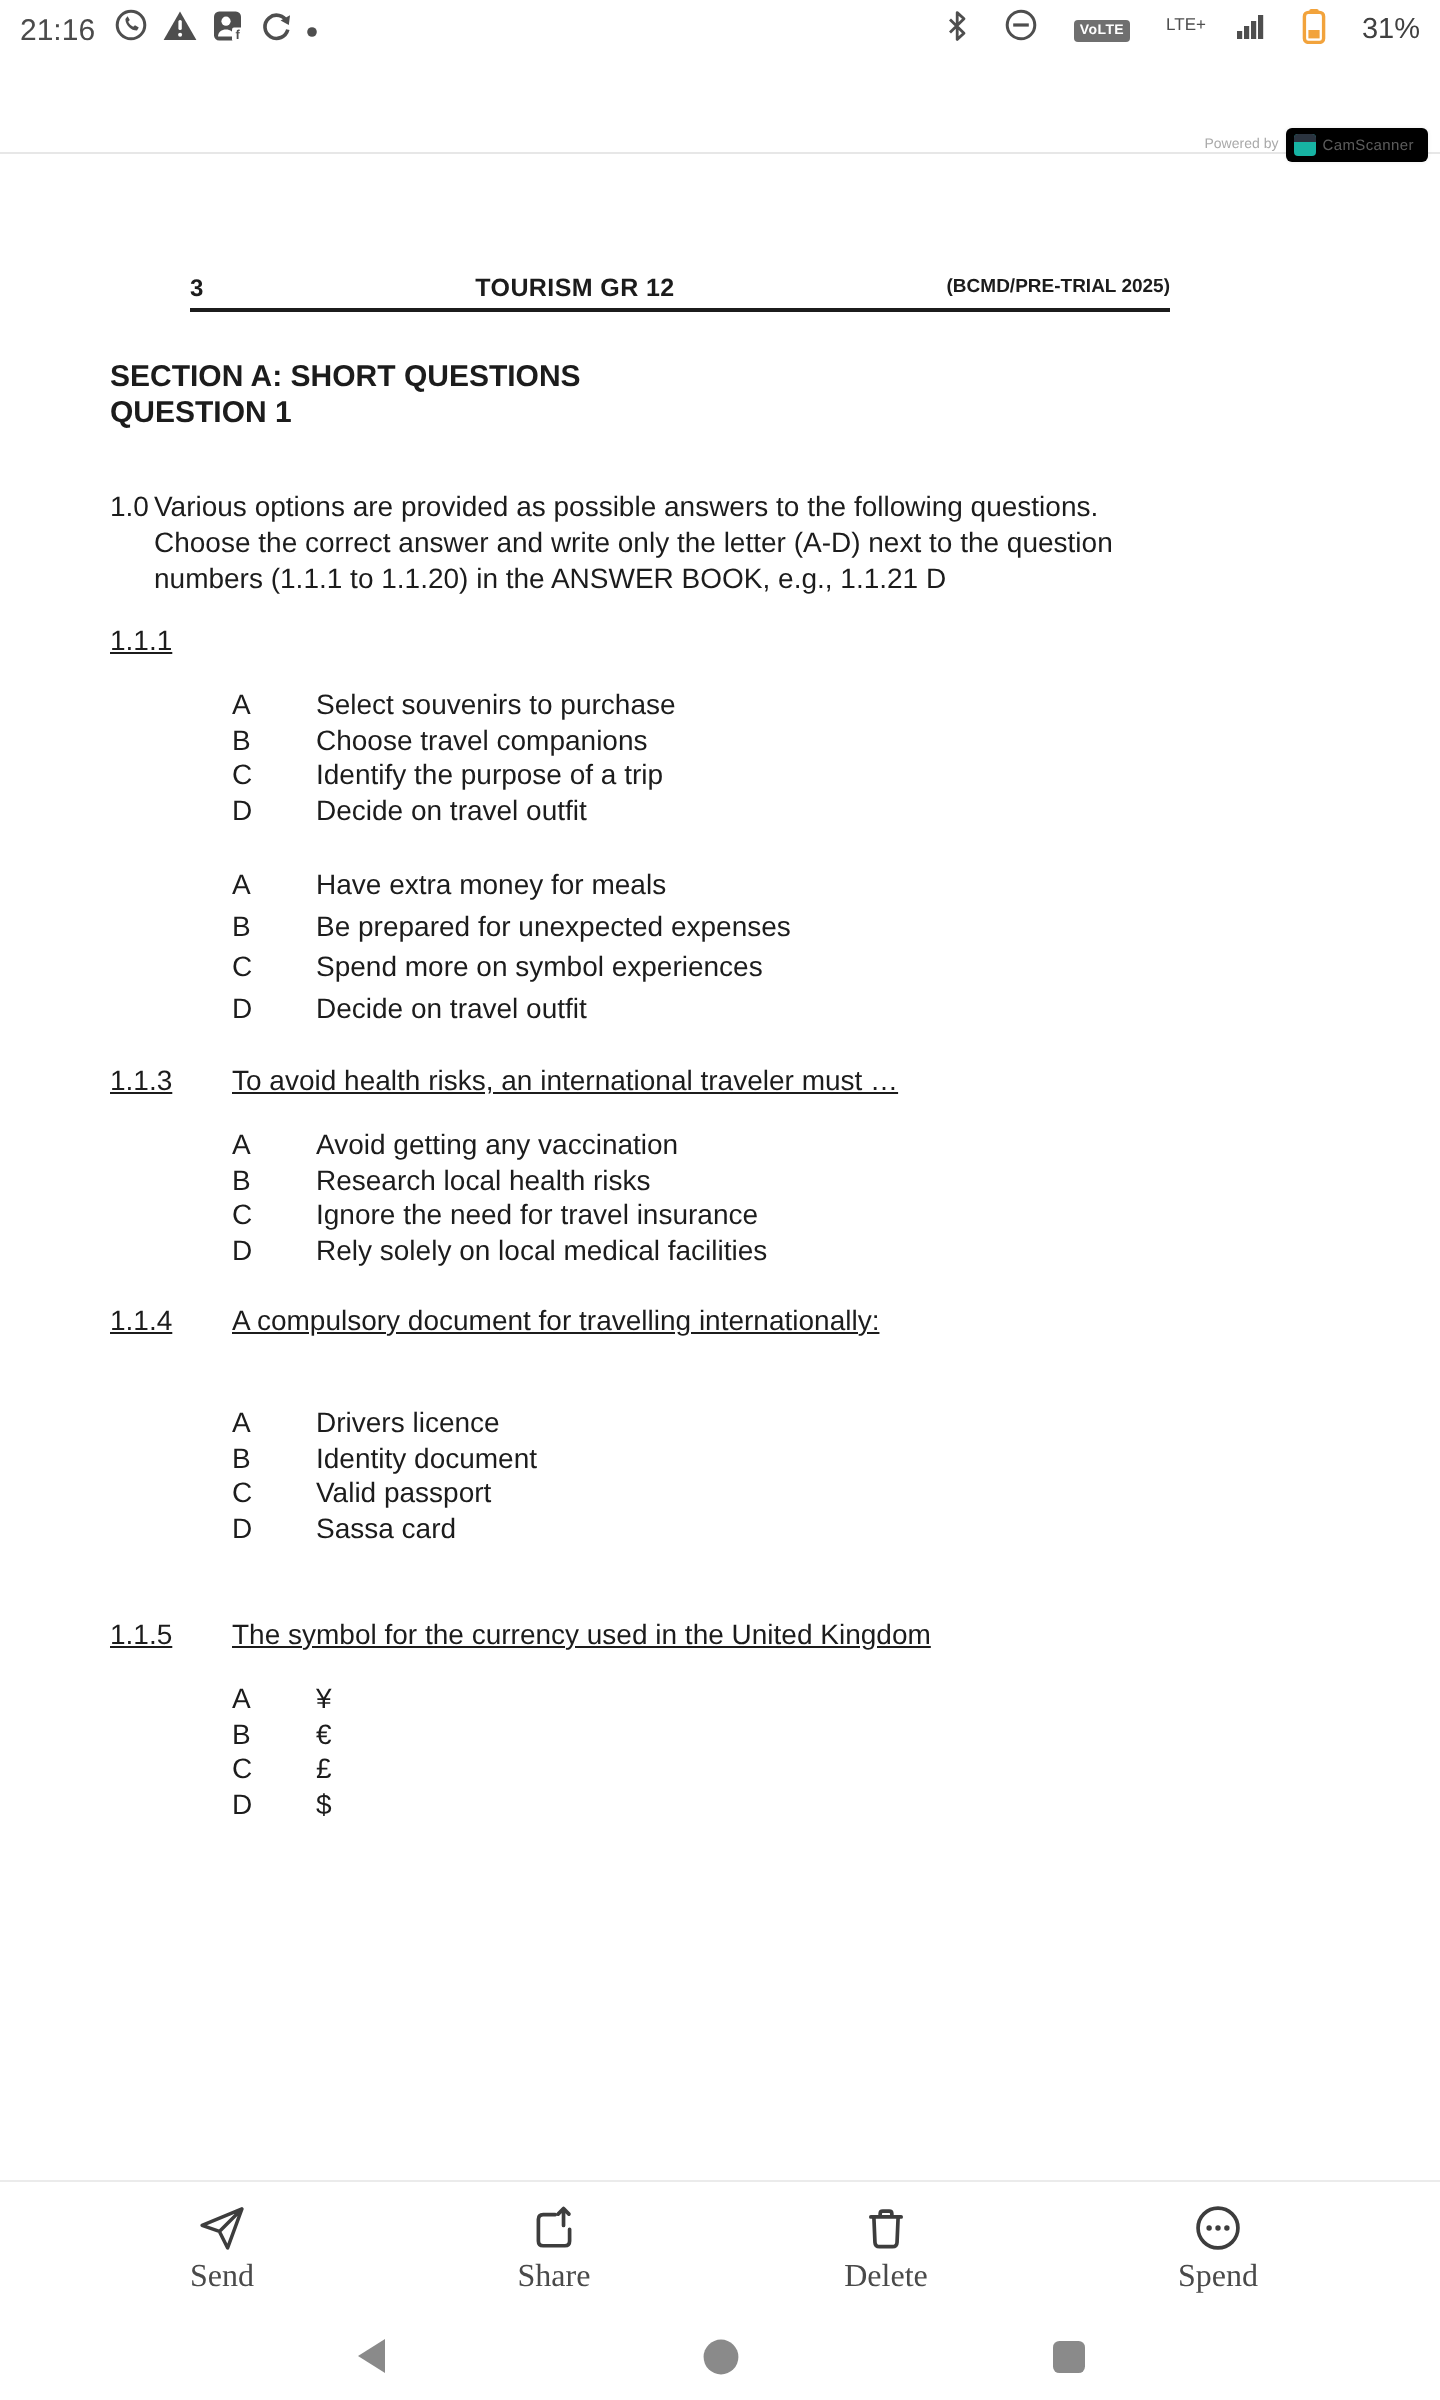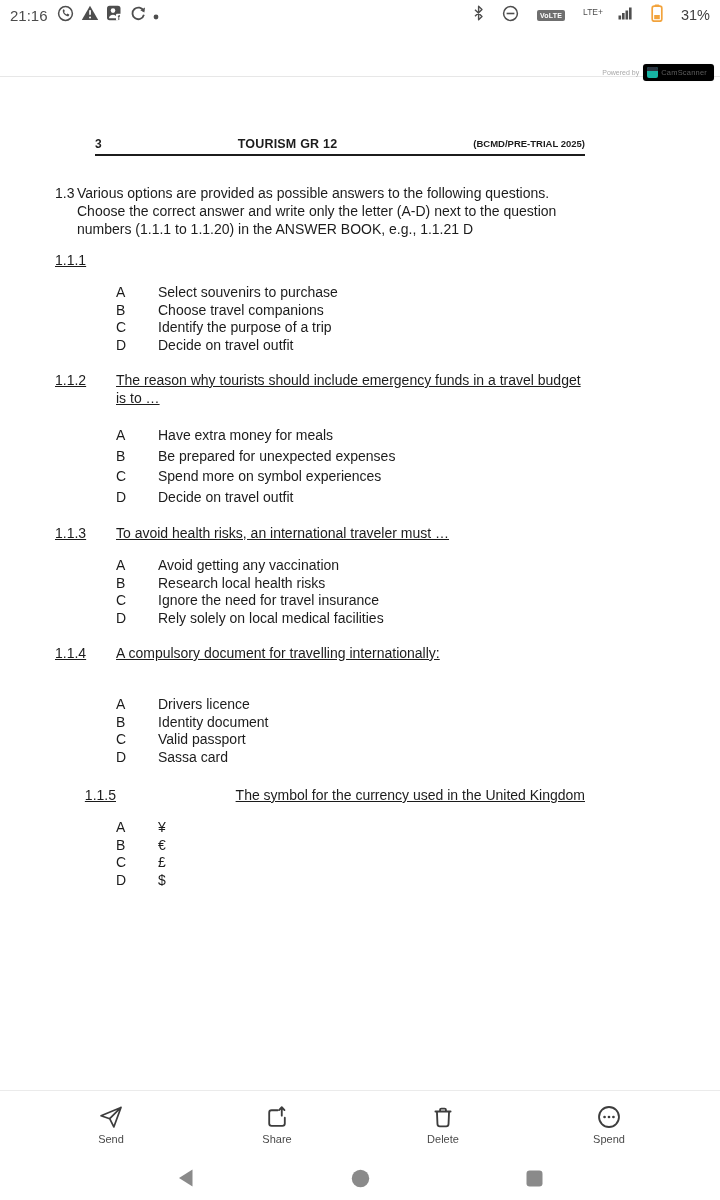--- a/index.html
+++ b/index.html
@@ -50,27 +50,27 @@
   .question-heading{font-size:15px;font-weight:bold;line-height:18px;}
   .instruction{margin-top:28px;display:grid;grid-template-columns:22px 1fr;}
   .q{display:grid;grid-template-columns:61px 1fr;text-decoration:underline;}
   .q1{margin-top:13px;}
   .qgap{margin-top:17px;}
   .opts{margin-top:15px;margin-left:61px;}
   .opts-early{margin-top:18px;}
   .opts-late{margin-top:34px;}
   .opt{display:grid;grid-template-columns:42px 1fr;line-height:17.5px;}
   .opts-wide .opt{line-height:20.5px;}
-  .q5gap{margin-top:20px;text-align:right;}
+  .q5gap{margin-top:35px;}
 
   
   .toolbar{position:absolute;top:1090px;left:0;right:0;height:66px;border-top:1px solid #ebebeb;
            background:#fff;display:flex;align-items:center;justify-content:space-around;padding:0 28px;}
   .tb-item{display:flex;flex-direction:column;align-items:center;width:80px;cursor:pointer;}
-  .tb-label{font-size:11px;color:#4a4a4a;margin-top:3px;}
+  .tb-label{font-size:16px;color:#4a4a4a;margin-top:3px;font-family:Liberation Serif, serif;}
 
   
   .navbar{position:absolute;top:1156px;left:0;right:0;height:44px;background:#fff;
           display:flex;align-items:center;justify-content:center;}
   .nav-slot{width:174px;display:flex;align-items:center;justify-content:center;}
 </style>
 </head>
 <body>
 
 <div class="screen">
@@ -158,23 +158,25 @@
 
   <div class="pdf-page">
     <div class="page-inner">
 
       <div class="doc-header">
         <span class="pnum">3</span>
         <span class="ctitle">TOURISM  GR 12</span>
         <span class="rnote">(BCMD/PRE-TRIAL 2025)</span>
       </div>
 
+      <div class="section-title">SECTION A: SHORT QUESTIONS</div>
+      <div class="question-heading">QUESTION 1</div>
 
       <div class="instruction">
-        <span>1.3</span>
+        <span>1.0</span>
         <span>
           <div>Various options are provided as possible answers to the following questions.</div>
           <div>Choose the correct answer and write only the letter (A-D) next to the question</div>
           <div>numbers (1.1.1 to 1.1.20) in the ANSWER BOOK, e.g., 1.1.21 D</div>
         </span>
       </div>
 
       <div>
         <div class="q q1">
           <span>1.1.1</span>
@@ -193,27 +195,20 @@
               <span>Identify the purpose of a trip</span>
             </div>
           <div class="opt">
               <span>D</span>
               <span>Decide on travel outfit</span>
             </div>
         </div>
       </div>
 
       <div>
-        <div class="q qgap">
-          <span>1.1.2</span>
-          <span>
-            <div>The reason why tourists should include emergency funds in a travel budget</div>
-            <div>is to …</div>
-          </span>
-        </div>
         <div class="opts opts-early opts-wide">
           <div class="opt">
               <span>A</span>
               <span>Have extra money for meals</span>
             </div>
           <div class="opt">
               <span>B</span>
               <span>Be prepared for unexpected expenses</span>
             </div>
           <div class="opt">

